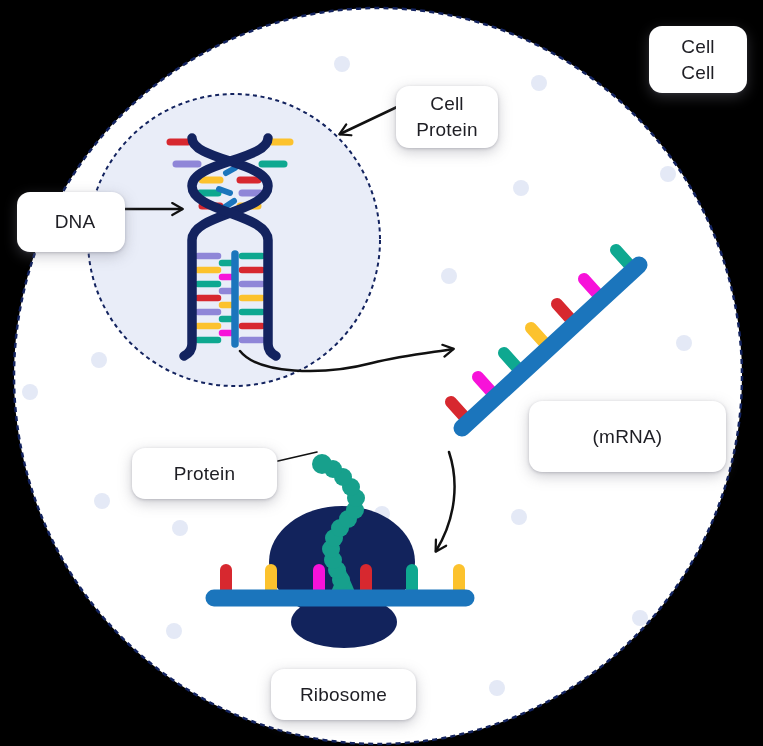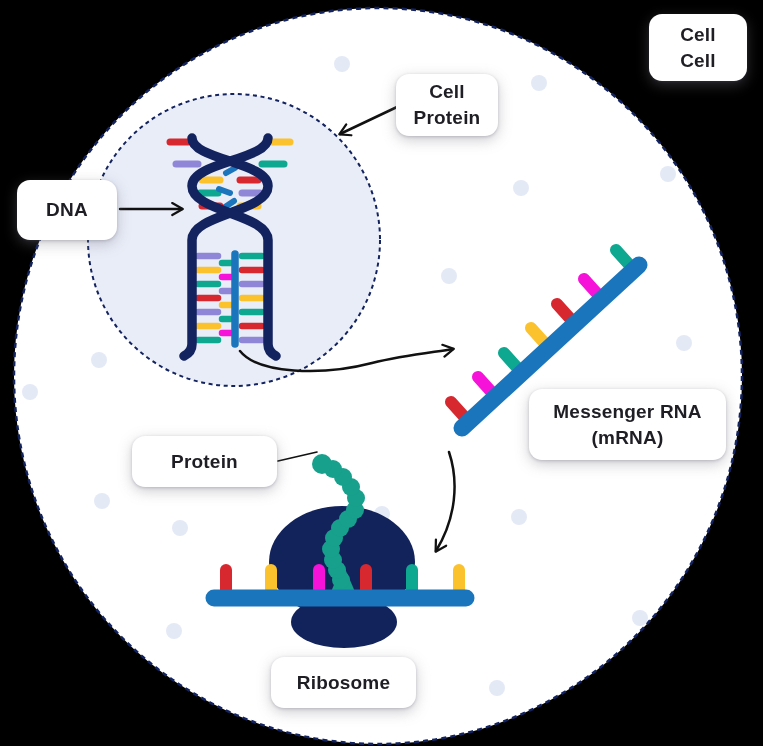--- a/index.html
+++ b/index.html
@@ -4,23 +4,24 @@
 <style>
   html,body{margin:0;padding:0;background:#000;}
   .stage{
     position:relative;width:763px;height:746px;overflow:hidden;background:#000;
     font-family:"Liberation Sans",sans-serif;
   }
   .art{position:absolute;left:0;top:0;}
   .label{
     position:absolute;background:#fff;border-radius:13px;
     display:flex;flex-direction:column;align-items:center;justify-content:center;
-    font-weight:700;color:#1e1e24;font-size:19px;line-height:26px;text-align:center;
+    font-weight:400;color:#1e1e24;font-size:19px;line-height:26px;text-align:center;
     box-shadow:0 4px 14px rgba(120,120,135,.38), 0 1px 3px rgba(60,60,80,.25);
     letter-spacing:.2px;
+    margin-top:12px;
   }
   .label span{display:block;}
 </style>
 </head>
 <body>
 
 <div class="stage">
 
   <svg class="art" width="763" height="746" viewBox="0 0 763 746">
     <defs>
@@ -161,26 +162,25 @@
   <div class="label" style="left:649px;top:14px;width:98px;height:67px;">
     <span>Cell</span>
     <span>Cell</span>
   </div>
 
   <div class="label" style="left:396px;top:74px;width:102px;height:62px;">
     <span>Cell</span>
     <span>Protein</span>
   </div>
 
-  <div class="label" style="left:17px;top:180px;width:100px;height:60px;">
+  <div class="label" style="left:17px;top:180px;width:100px;height:60px;padding-left:8px;">
     <span>DNA</span>
   </div>
 
   <div class="label" style="left:529px;top:389px;width:197px;height:71px;">
-    <span>Messenger RNA</span>
     <span>(mRNA)</span>
   </div>
 
   <div class="label" style="left:271px;top:657px;width:145px;height:51px;">
     <span>Ribosome</span>
   </div>
 
   <div class="label" style="left:132px;top:436px;width:145px;height:51px;">
     <span>Protein</span>
   </div>

